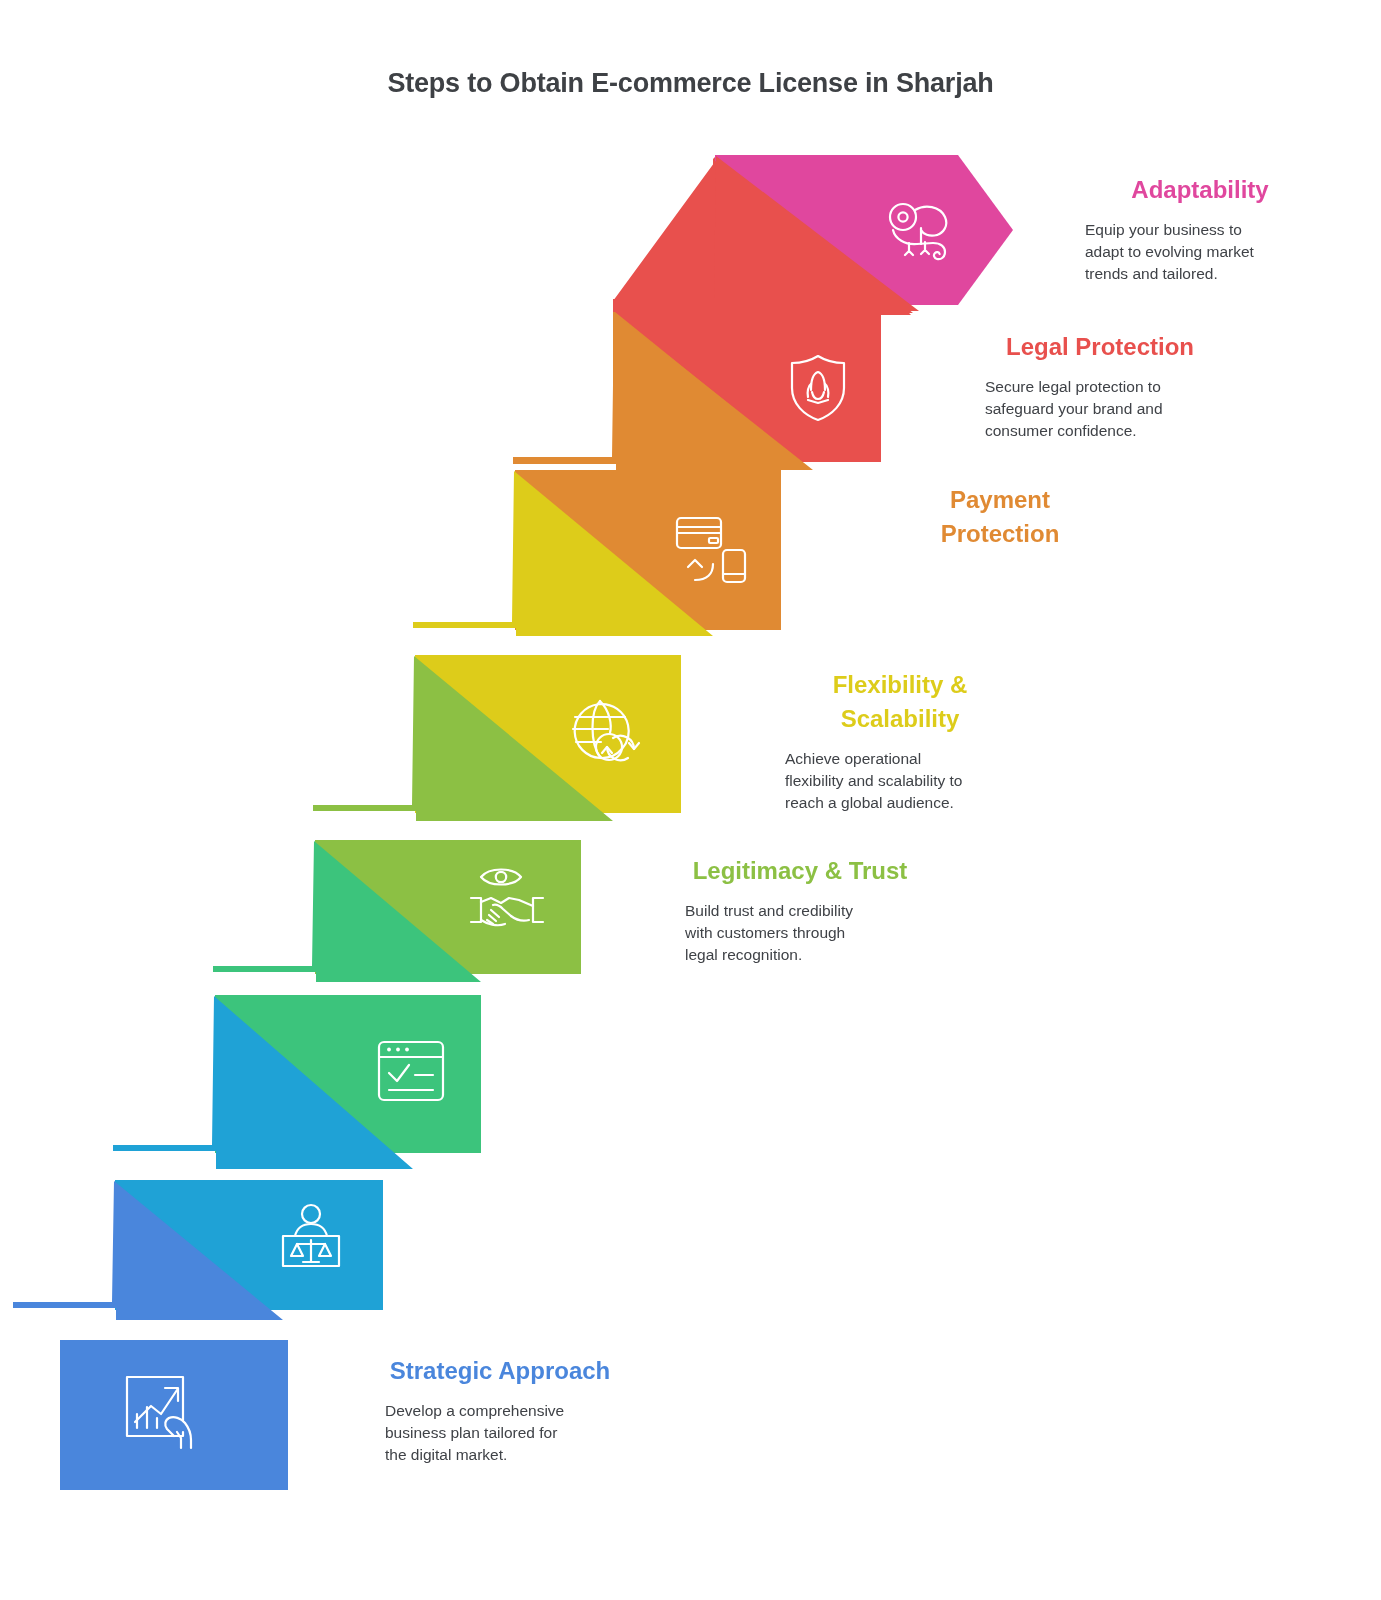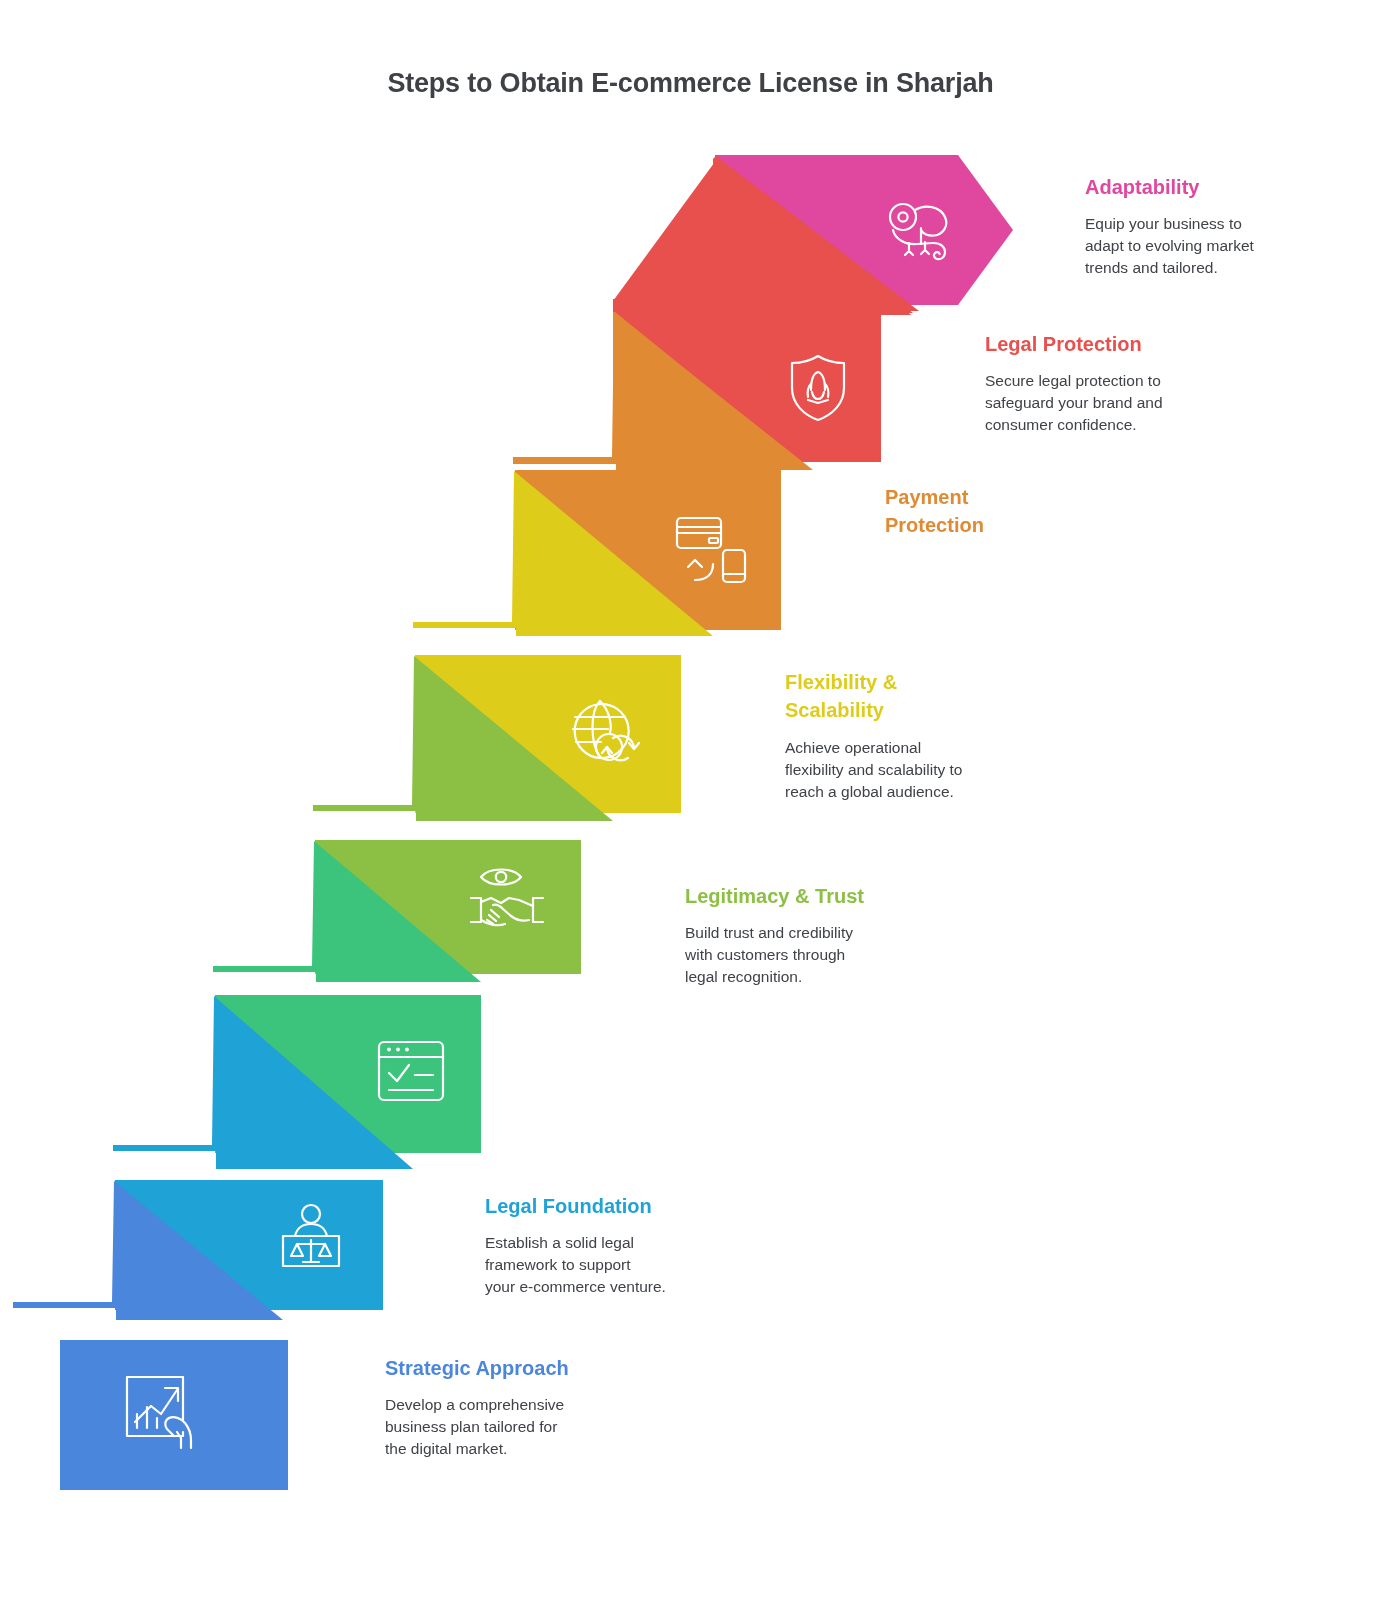--- a/index.html
+++ b/index.html
@@ -35,25 +35,26 @@
     left: 0; top: 0;
   }
   .step-icon {
     position: absolute;
     pointer-events: none;
   }
   .step-text {
     position: absolute;
   }
   .step-heading {
-    font-size: 20px;
+    font-size: 24px;
     font-weight: bold;
     line-height: 1.42;
     margin-bottom: 12px;
     white-space: pre-line;
+    text-align: center;
   }
   .step-desc {
     font-size: 15.5px;
     line-height: 1.42;
     color: #3F4247;
     white-space: pre-line;
   }
 </style>
 </head>
 <body>
@@ -184,21 +185,21 @@
         <path d="M12 40 L22 36 L32 41 L40 36 L50 38 L64 44"></path>
         <path d="M24 43 C27 42, 31 44, 34 47 L42 54"></path>
         <path d="M22 48 L30 55"></path>
         <path d="M20 53 L27 59"></path>
         <path d="M18 58 L24 62"></path>
         <path d="M42 54 C46 57, 52 60, 60 58"></path>
         <path d="M12 58 C18 62, 28 65, 36 62"></path>
       </g>
     </svg>
     <div class="step-text" style="left:472px; top:14px; width:230px;">
-      <div class="step-heading" style="color:#8CC044;margin-top:28px;">Legitimacy &amp; Trust</div>
+      <div class="step-heading" style="color:#8CC044;">Legitimacy &amp; Trust</div>
       <div class="step-desc">Build trust and credibility
 with customers through
 legal recognition.</div>
     </div>
   </div>
 
   <div class="step" style="left:113px; top:995px; width:770px; height:180px;">
     <svg class="step-shape" width="370" height="176" viewBox="0 0 370 176">
       <polygon points="102,0 368,0 368,158 102,158" fill="#3CC47C"></polygon>
       <polygon points="101,1 300,174 103,174 103,156 0,156 0,150 99,150" fill="#1FA2D6"></polygon>
@@ -227,26 +228,20 @@
         <circle cx="36" cy="12" r="9"></circle>
         <path d="M20 34 C22 26, 28 22, 36 22 C44 22, 50 26, 52 34"></path>
         <path d="M8 34 L64 34 L64 64 L8 64 Z"></path>
         <path d="M36 38 L36 60"></path>
         <path d="M22 42 L50 42"></path>
         <path d="M22 42 L16 54 L28 54 Z"></path>
         <path d="M50 42 L44 54 L56 54 Z"></path>
         <path d="M28 60 L44 60"></path>
       </g>
     </svg>
-    <div class="step-text" style="left:472px; top:12px; width:230px;">
-      <div class="step-heading" style="color:#1FA2D6;">Legal Foundation</div>
-      <div class="step-desc">Establish a solid legal
-framework to support
-your e-commerce venture.</div>
-    </div>
   </div>
 
   <div class="step" style="left:-87px; top:1340px; width:770px; height:165px;">
     <svg class="step-shape" width="380" height="160" viewBox="0 0 380 160">
       <polygon points="147,0 375,0 375,150 147,150" fill="#4A86DC"></polygon>
     </svg>
     <svg class="step-icon" width="78" height="78" viewBox="0 0 78 78" style="left:208px; top:32px;">
       <g fill="none" stroke="#ffffff" stroke-width="2.2" stroke-linecap="round" stroke-linejoin="round">
         <path d="M6 5 L62 5 L62 48 M62 60 L62 64 L6 64 L6 5"></path>
         <path d="M16 56 L16 42"></path>

